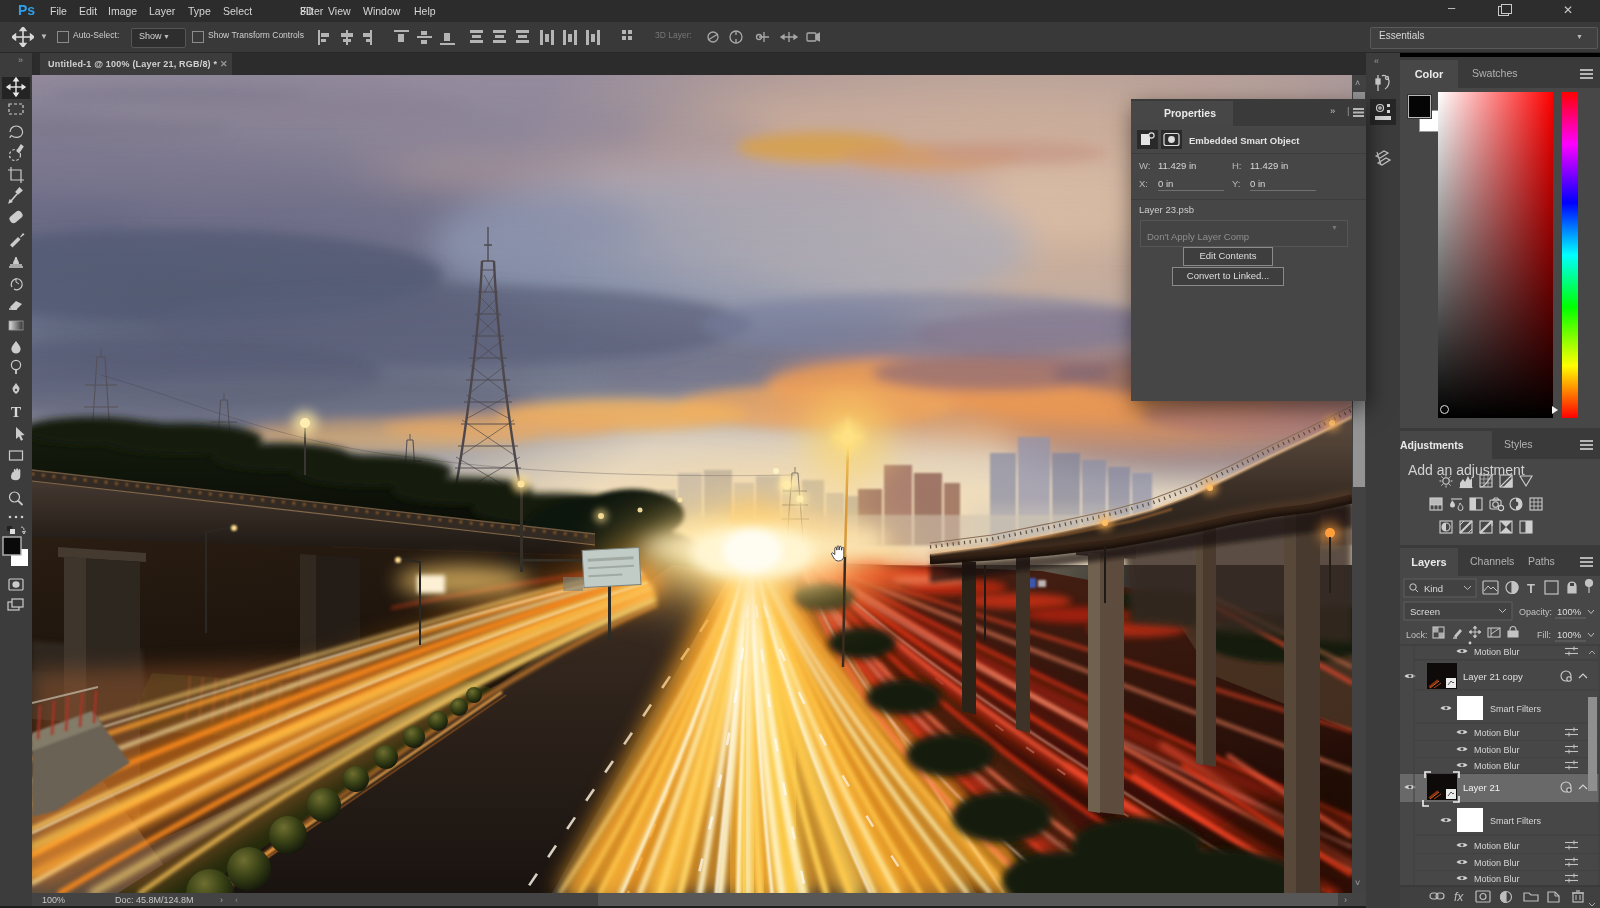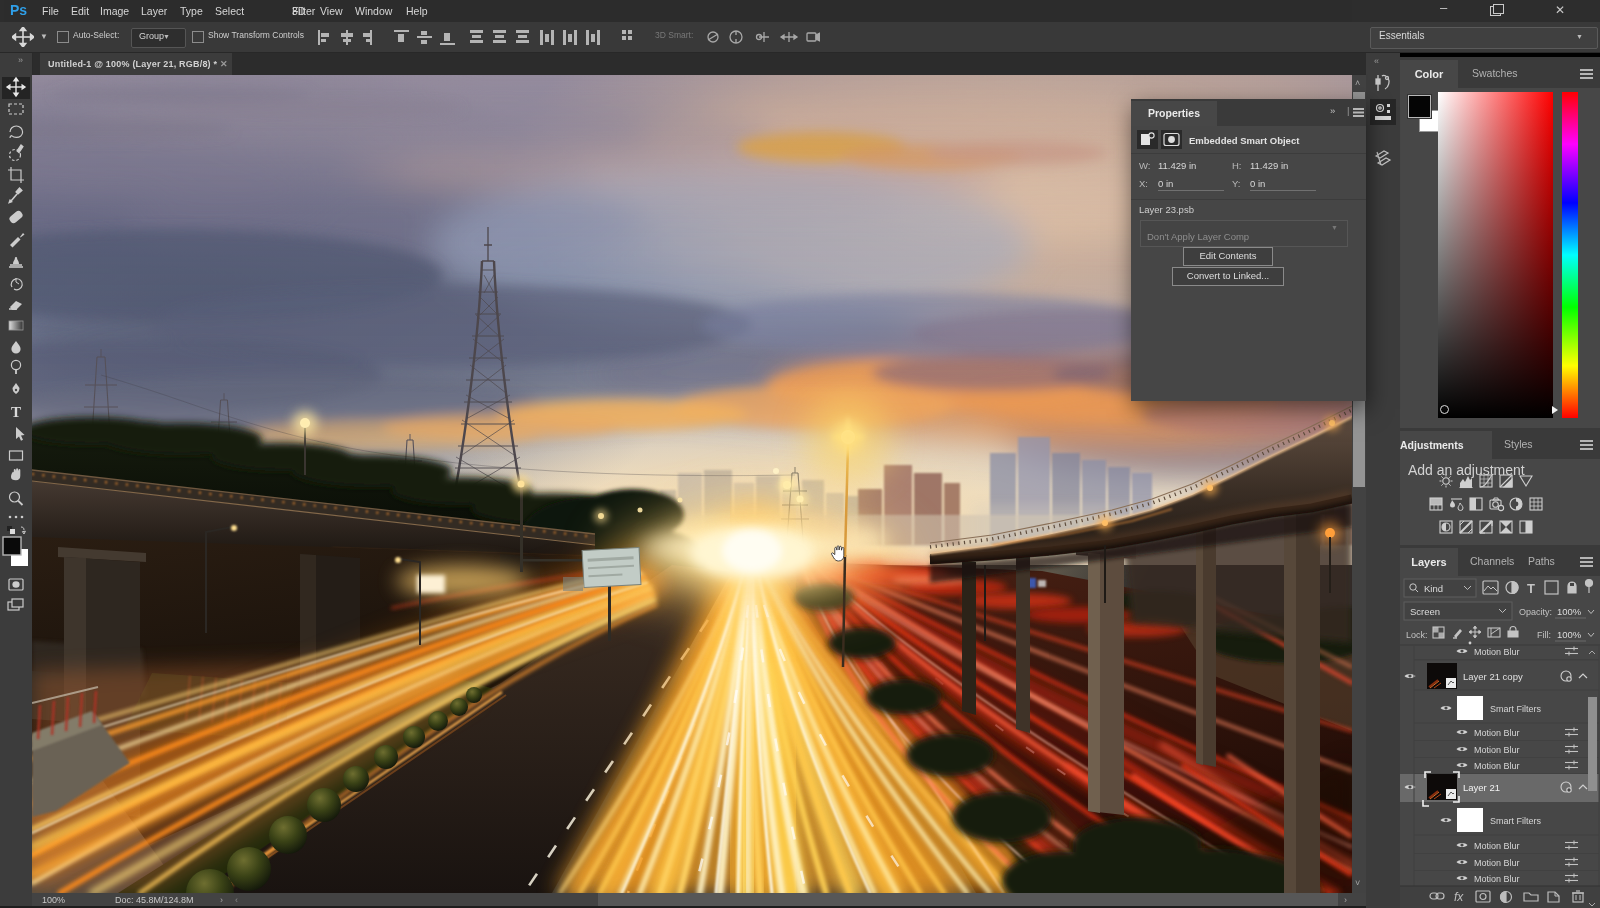--- a/index.html
+++ b/index.html
@@ -1,18 +1,18 @@
 <!DOCTYPE html>
 <html><head>
 <meta charset="utf-8">
 <style>
   html,body{margin:0;padding:0;width:1600px;height:908px;overflow:hidden;background:#2d2d2d;
     font-family:"Liberation Sans", sans-serif; -webkit-font-smoothing:antialiased;}
   .abs{position:absolute;}
-  #menubar{position:absolute;left:4px;top:0;width:1348px;height:22px;background:#2c2c2c;color:#d6d6d6;font-size:10.5px;}
+  #menubar{position:absolute;left:12px;top:0;width:1348px;height:22px;background:#2c2c2c;color:#d6d6d6;font-size:10.5px;}
   .menu{position:absolute;top:5px;}
   #optionsbar{position:absolute;left:0;top:22px;width:1600px;height:30px;background:#393939;border-bottom:1px solid #282828;color:#cfcfcf;font-size:8.5px;}
   #tabbar{position:absolute;left:0;top:53px;width:1600px;height:22px;background:#2c2c2c;}
   #doctab{position:absolute;left:40px;top:53px;width:184px;height:22px;background:#3c3c3c;color:#d2d2d2;font-size:9px;font-weight:bold;letter-spacing:.2px;line-height:22px;padding-left:8px;}
   #toolbar{position:absolute;left:0;top:53px;width:32px;height:855px;background:#3c3c3c;border-right:1px solid #2a2a2a;}
   #statusbar{position:absolute;left:32px;top:893px;width:1334px;height:15px;background:#434343;color:#c8c8c8;font-size:9px;}
   #vscroll{position:absolute;left:1352px;top:75px;width:14px;height:818px;background:#424242;}
   #dockicons{position:absolute;left:1366px;top:53px;width:34px;height:855px;background:#3c3c3c;}
   #panels{position:absolute;left:1400px;top:53px;width:200px;height:855px;background:#000000;}
   .panelbg{background:#474747;}
@@ -48,21 +48,21 @@
         <line x1="4" y1="10" x2="18" y2="10"></line>
       <path d="M11 0l2.6 3.4h-5.2z"></path>
         <path d="M11 20l2.6-3.4h-5.2z"></path>
       <path d="M0 10l3.4-2.6v5.2z"></path>
         <path d="M22 10l-3.4-2.6v5.2z"></path>
     </g>
   </svg>
   <span class="abs" style="left:40px;top:10px;color:#bbb;font-size:8px;">▼</span>
   <div class="abs" style="left:57px;top:9px;width:10px;height:10px;border:1px solid #8c8c8c;"></div>
   <span class="abs" style="left:73px;top:8px;">Auto-Select:</span>
-  <div class="abs" style="left:131px;top:6px;width:46px;height:16px;background:#2e2e2e;border:1px solid #555;border-radius:2px;color:#d5d5d5;font-size:9px;padding:2px 0 0 7px;">Group</div>
+  <div class="abs" style="left:131px;top:6px;width:46px;height:16px;background:#2e2e2e;border:1px solid #555;border-radius:2px;color:#d5d5d5;font-size:9px;padding:2px 0 0 7px;">Show</div>
   <span class="abs" style="left:163px;top:11px;color:#bbb;font-size:7px;">▼</span>
   <div class="abs" style="left:192px;top:9px;width:10px;height:10px;border:1px solid #8c8c8c;"></div>
   <span class="abs" style="left:208px;top:8px;">Show Transform Controls</span>
   <svg class="abs" style="left:318px;top:8px;" width="290" height="15" viewBox="0 0 290 15">
     <g fill="#b4b4b4">
       <rect x="0" y="0" width="2" height="15"></rect>
         <rect x="3" y="3" width="8" height="4"></rect>
         <rect x="3" y="9" width="5" height="3"></rect>
       <rect x="28" y="0" width="2" height="15"></rect>
         <rect x="23" y="3" width="12" height="4"></rect>
@@ -99,21 +99,21 @@
   </svg>
   <svg class="abs" style="left:622px;top:8px;" width="30" height="15" viewBox="0 0 30 15">
     <g fill="#b4b4b4">
       <rect x="0" y="0" width="4" height="4"></rect>
         <rect x="6" y="0" width="4" height="4"></rect>
       <rect x="0" y="6" width="4" height="4"></rect>
         <rect x="6" y="6" width="4" height="4"></rect>
 
     </g>
   </svg>
-  <span class="abs" style="left:655px;top:8px;color:#787878;">3D Smart:</span>
+  <span class="abs" style="left:655px;top:8px;color:#787878;">3D Layer:</span>
   <svg class="abs" style="left:705px;top:6px;" width="115" height="18" viewBox="0 0 115 18">
     <g stroke="#a8a8a8" fill="none" stroke-width="1.3">
       <circle cx="8" cy="9" r="5"></circle>
         <path d="M3 12l10-6"></path>
       <circle cx="31" cy="9" r="6"></circle>
         <path d="M31 3v4M31 15v-4"></path>
       <path d="M54 9h10M59 4v10"></path>
         <circle cx="54" cy="9" r="2.5"></circle>
       <path d="M79 9h10M84 4v10"></path>
         <path d="M76 9l3-2v4zM92 9l-3-2v4z" fill="#a8a8a8"></path>
@@ -1103,21 +1103,21 @@
       </g>
   </g>
 
   <path d="M189 79l3-3 3 3" stroke="#aaa" fill="none"></path>
   <rect x="188" y="122" width="9" height="94" fill="#8f8f8f"></rect>
   <path d="M189 328l3 3 3-3" stroke="#aaa" fill="none"></path>
 </svg>
 
 <div id="props" style="position:absolute;left:1131px;top:99px;width:235px;height:302px;background:#464646;box-shadow:2px 8px 22px rgba(0,0,0,.55);">
   <div class="abs" style="left:0;top:0;width:235px;height:27px;background:#3a3a3a;"></div>
-  <div class="abs tabactive" style="left:0;top:2px;width:86px;height:25px;font-size:10.5px;text-align:center;line-height:25px;">Properties</div>
+  <div class="abs tabactive" style="left:0;top:2px;width:86px;height:25px;font-size:10.5px;text-align:center;line-height:25px;padding-left:16px;">Properties</div>
   <div class="abs" style="left:199px;top:6px;color:#c2c2c2;font-size:9.5px;letter-spacing:-2px;">»</div>
   <div class="abs" style="left:216px;top:6px;color:#9a9a9a;font-size:9.5px;">|</div>
   <div class="abs" style="left:222px;top:9px;width:11px;height:2px;background:#b5b5b5;box-shadow:0 3.5px 0 #b5b5b5, 0 7px 0 #b5b5b5;"></div>
   <svg class="abs" style="left:6px;top:31px;" width="50" height="20" viewBox="0 0 50 20">
     <rect x="0" y="0" width="21" height="19" fill="#2a2a2a"></rect>
     <g stroke="#e4e4e4" stroke-width="1.1" fill="none">
       <rect x="4" y="4" width="9" height="11" fill="#e4e4e4" stroke="none"></rect>
       <path d="M13 8h4M13 11h4M13 14h4" stroke="#2a2a2a" stroke-width="1"></path>
       <circle cx="14.5" cy="5.5" r="2.6" fill="#2a2a2a" stroke="#e4e4e4"></circle>
     </g>

